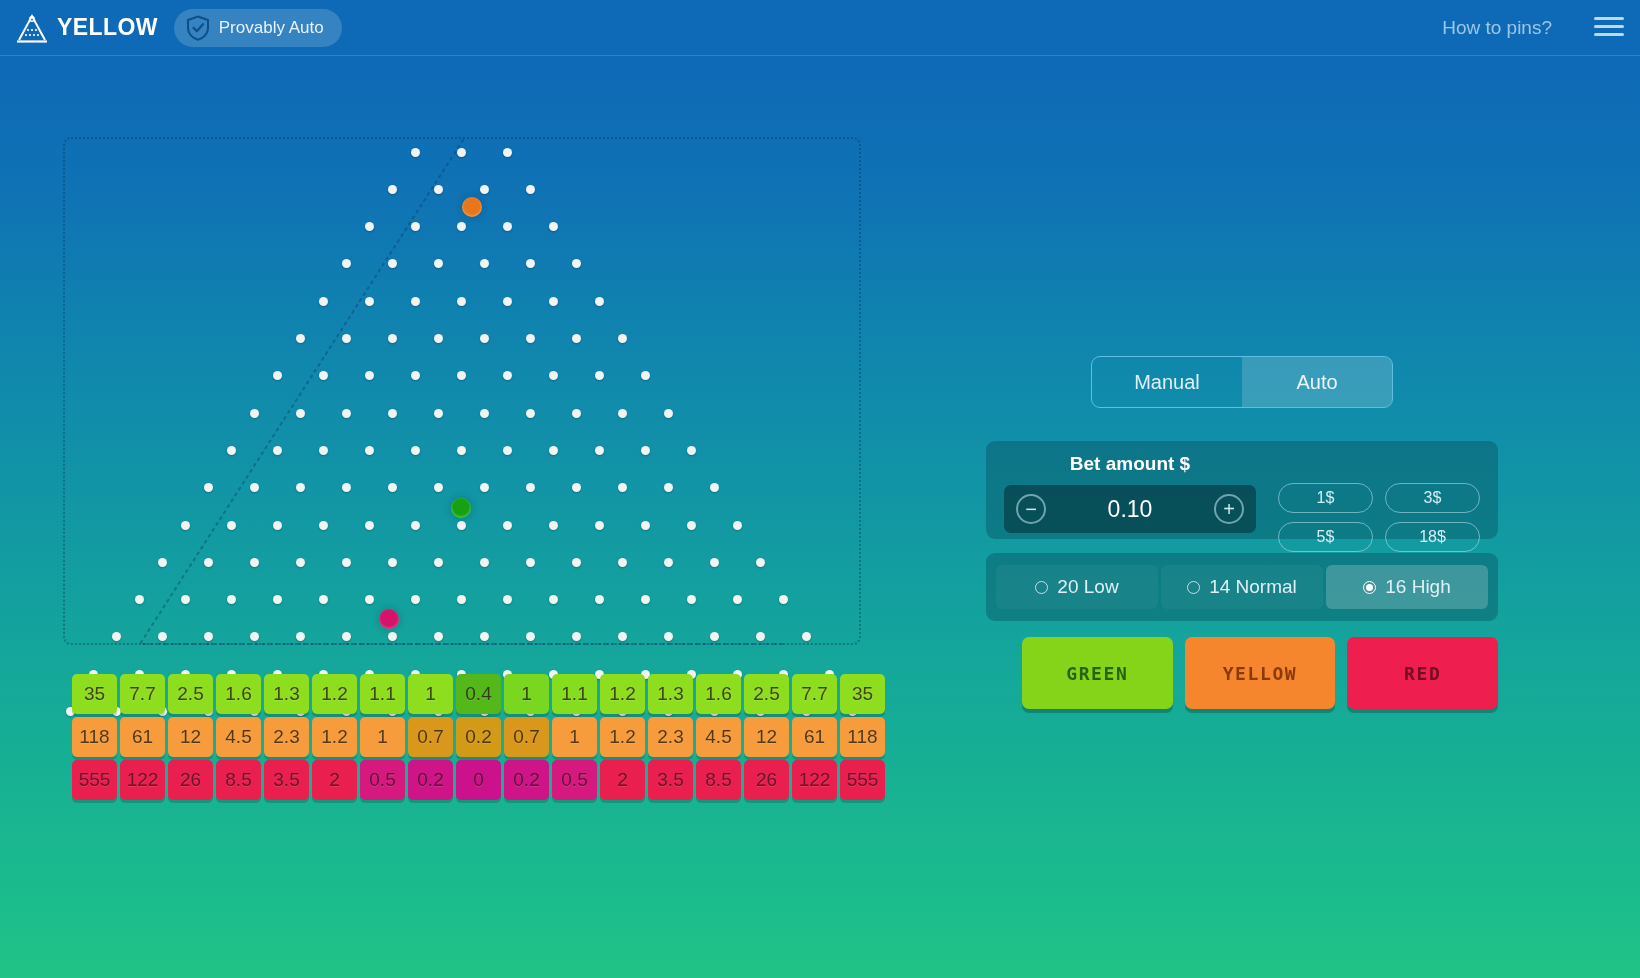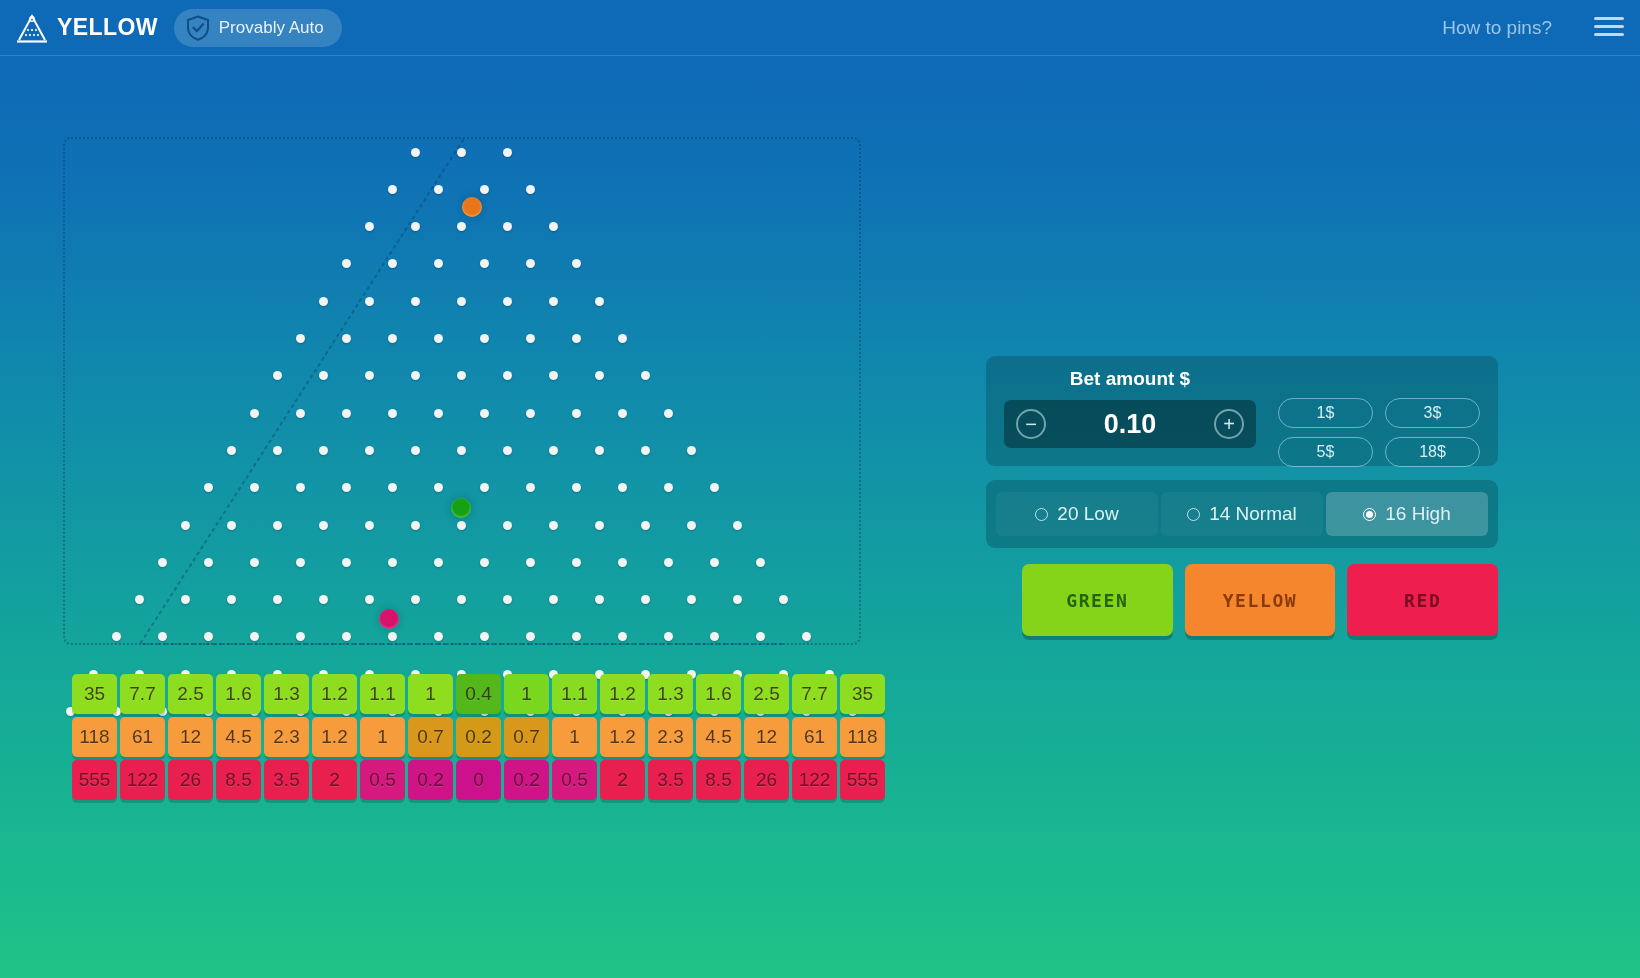--- a/index.html
+++ b/index.html
@@ -113,42 +113,42 @@
     display: flex; align-items: center; justify-content: center;
     font-size: 20px; color: #dff0fa; cursor: pointer;
   }
   .mode-btn.active { background: rgba(255,255,255,0.17); color: #eef7fd; }
 
   .card {
     background: rgba(8,77,92,0.40);
     border-radius: 9px;
   }
   .bet-card {
-    height: 110px; padding: 12px 18px 0 18px;
+    height: 98px; padding: 12px 18px 0 18px;
     display: flex; align-items: flex-start; gap: 22px;
     margin-bottom: 14px;
   }
   .bet-left { width: 262px; }
   .bet-label {
     text-align: center; color: #ffffff; font-size: 19px;
     font-weight: bold; margin-bottom: 10px;
   }
   .bet-input {
     height: 48px; background: rgba(2,40,48,0.52);
     border-radius: 7px;
     display: flex; align-items: center; justify-content: space-between;
     padding: 0 12px;
   }
   .step-btn {
     width: 30px; height: 30px; border-radius: 50%;
     border: 2px solid rgba(200,235,240,0.55);
     color: #cfe9ee; font-size: 20px; line-height: 26px;
     text-align: center; cursor: pointer; user-select: none;
   }
-  .bet-value { color: #ffffff; font-size: 27px; font-weight: bold; }
+  .bet-value { color: #ffffff; font-size: 23px; font-weight: normal; }
 
   .quick-grid {
     display: grid; grid-template-columns: 95px 95px;
     gap: 9px 12px; padding-top: 30px;
   }
   .quick-btn {
     height: 30px; border: 1px solid rgba(190,230,240,0.55);
     border-radius: 15px; color: #d6eef4; font-size: 16px;
     display: flex; align-items: center; justify-content: center;
     cursor: pointer;
@@ -461,20 +461,24 @@
       <div class="cell" style="background: rgb(232, 31, 79);">3.5</div>
       <div class="cell" style="background: rgb(232, 31, 79);">8.5</div>
       <div class="cell" style="background: rgb(232, 31, 79);">26</div>
       <div class="cell" style="background: rgb(232, 31, 79);">122</div>
       <div class="cell" style="background: rgb(232, 31, 79);">555</div>
     </div>
 </div>
 
 <div class="panel">
 
+  <div class="mode-switch">
+    <div class="mode-btn">Manual</div>
+    <div class="mode-btn active">Auto</div>
+  </div>
 
   <div class="card bet-card">
     <div class="bet-left">
       <div class="bet-label">Bet amount $</div>
       <div class="bet-input">
         <div class="step-btn">−</div>
         <div class="bet-value">0.10</div>
         <div class="step-btn">+</div>
       </div>
     </div>

